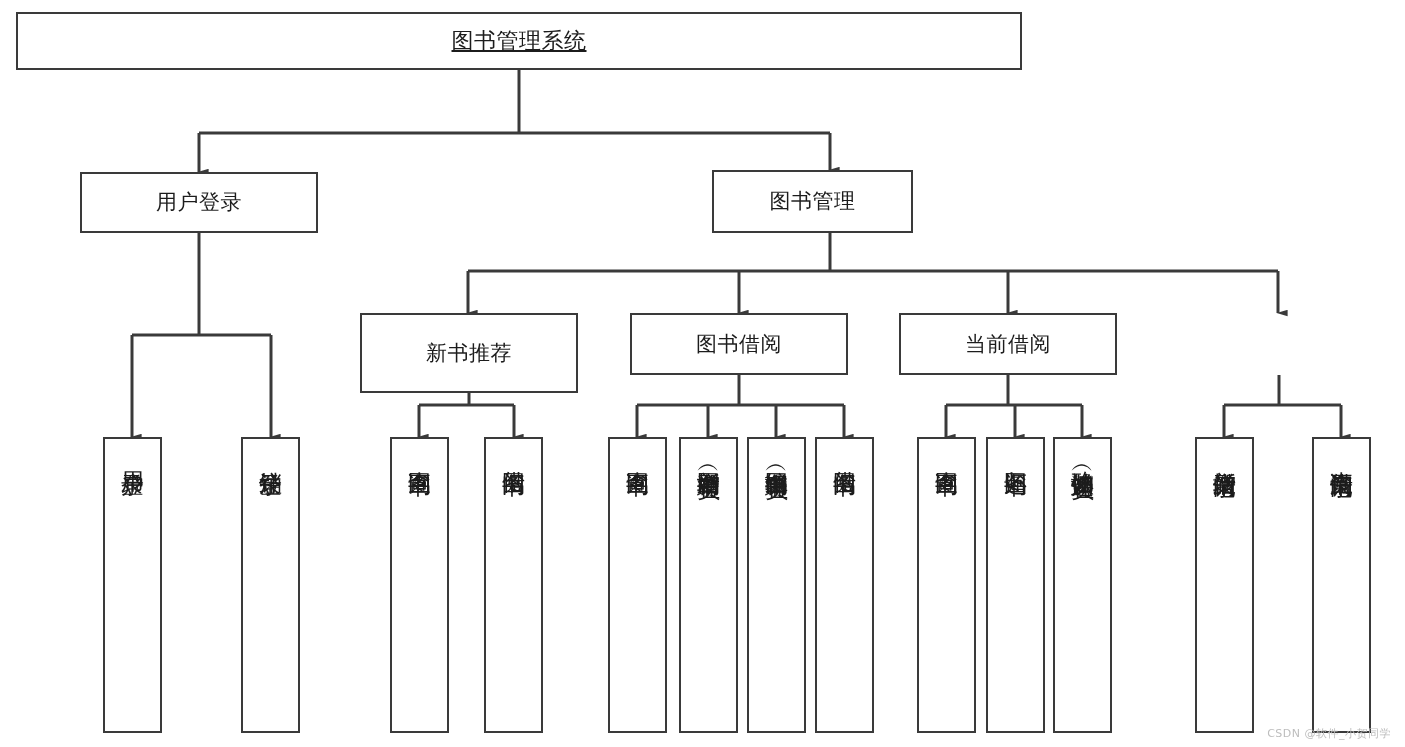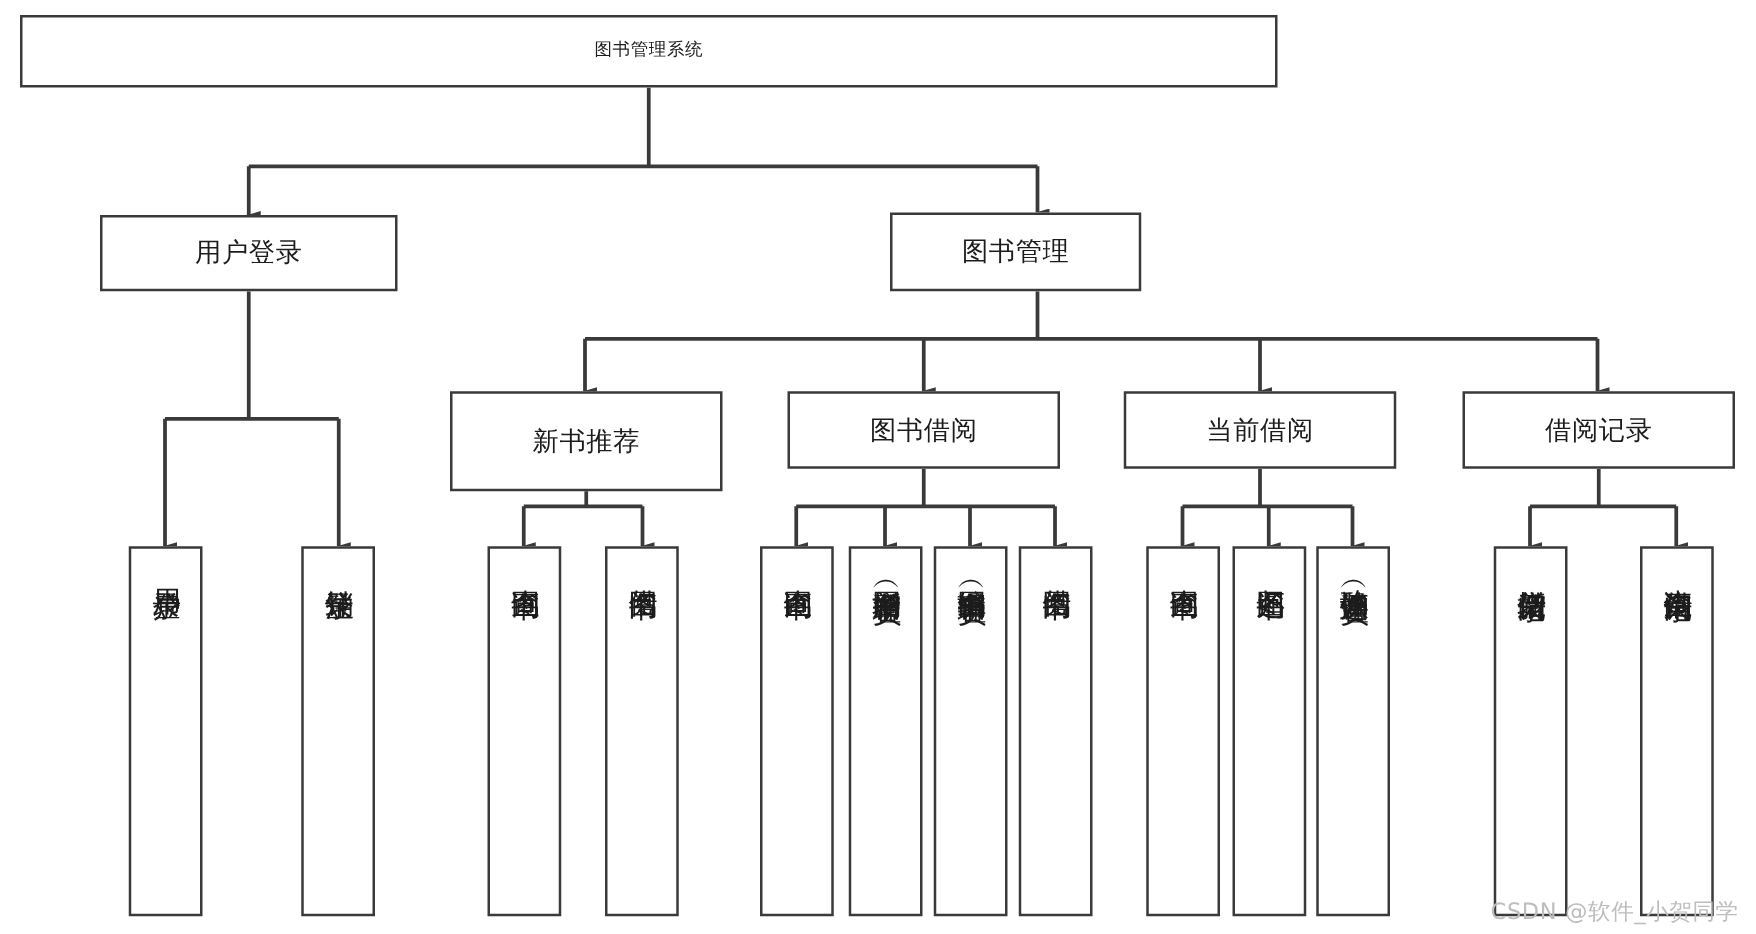--- a/index.html
+++ b/index.html
@@ -35,41 +35,42 @@
     justify-content: center;
     color: #1c1c1c;
   }
   .node-h .label {
     font-size: 21px;
     line-height: 1.25;
     letter-spacing: 0.5px;
     white-space: nowrap;
   }
   .node-root .label {
-    font-size: 14px;
+    font-size: 22px;
+    text-decoration: underline;
   }
   .node-v {
     align-items: flex-start;
     justify-content: center;
     padding-top: 14px;
   }
   .node-v .label {
     writing-mode: vertical-rl;
     text-orientation: upright;
     font-size: 23px;
     line-height: 1.08;
     letter-spacing: 1px;
     white-space: nowrap;
     -webkit-text-orientation: upright;
   }
   .watermark {
     position: absolute;
     right: 14px;
     bottom: 6px;
-    font-size: 18px;
+    font-size: 11px;
     color: #bdbdbd;
     letter-spacing: 0.5px;
     white-space: nowrap;
   }
 </style>
 </head>
 <body>
 
 <div id="diagram-root">
 
@@ -137,23 +138,20 @@
 
   <div class="node node-h" style="left:360px; top:313px; width:218px; height:80px;">
     <span class="label">新书推荐</span>
   </div>
   <div class="node node-h" style="left:630px; top:313px; width:218px; height:62px;justify-content:center;">
     <span class="label">图书借阅</span>
   </div>
   <div class="node node-h" style="left:899px; top:313px; width:218px; height:62px;">
     <span class="label">当前借阅</span>
   </div>
-  <div class="node node-h" style="left:1170px; top:313px; width:218px; height:62px;">
-    <span class="label">借阅记录</span>
-  </div>
 
   <div class="node node-v" style="left:103px; top:437px; width:59px; height:296px;">
     <span class="label">用户登录</span>
   </div>
   <div class="node node-v" style="left:241px; top:437px; width:59px; height:296px;">
     <span class="label">注销登录</span>
   </div>
 
   <div class="node node-v" style="left:390px; top:437px; width:59px; height:296px;">
     <span class="label">查询图书</span>

